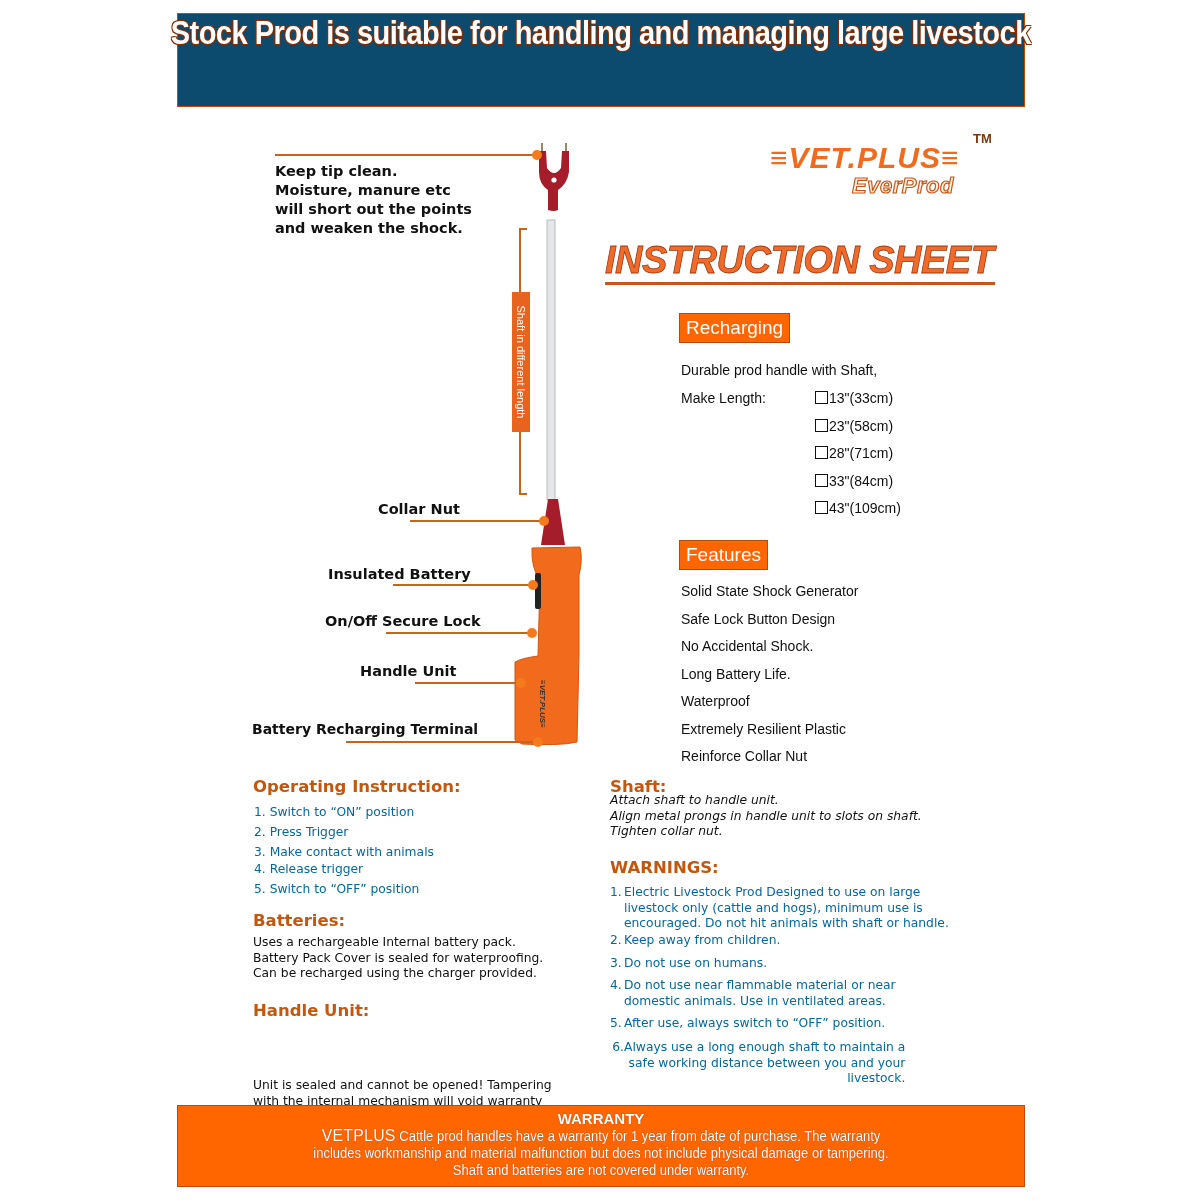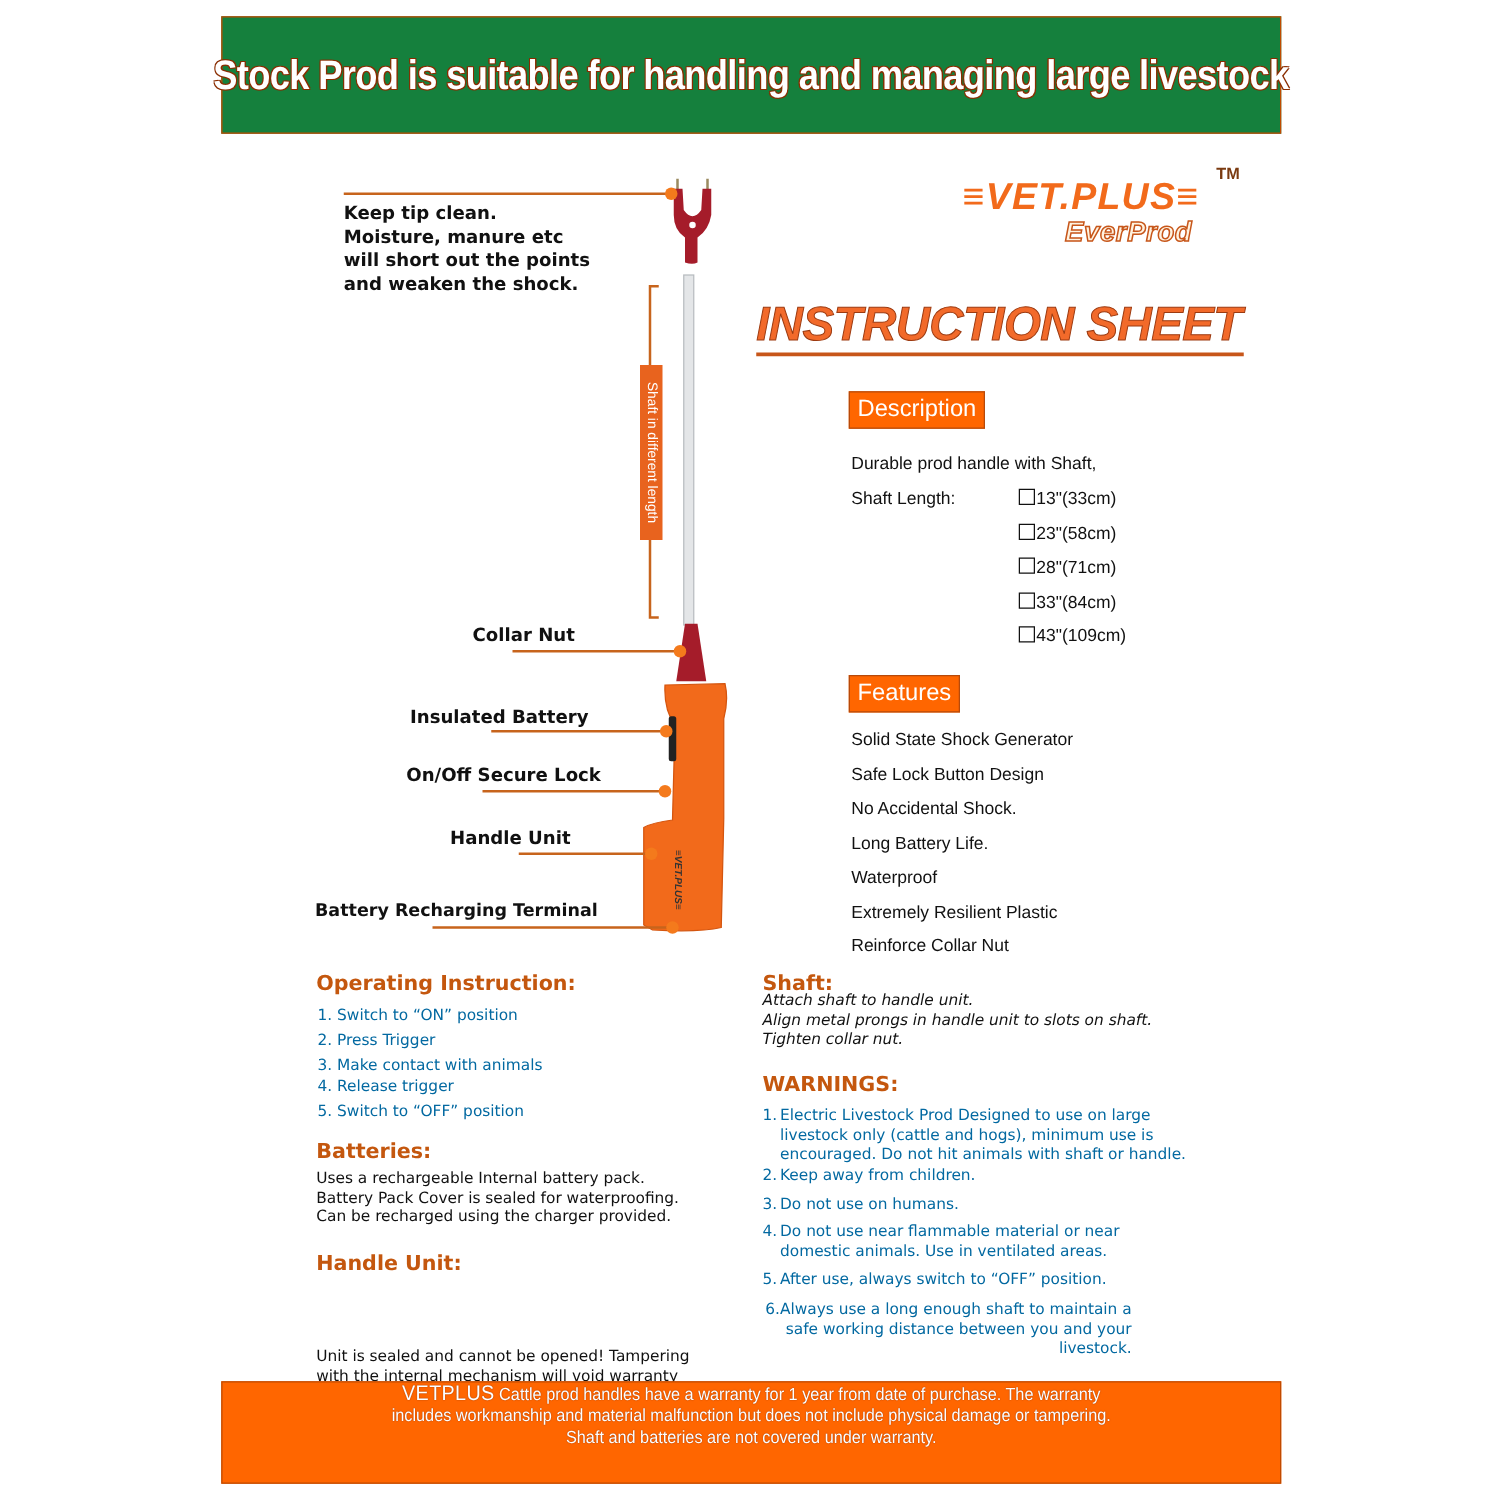--- a/index.html
+++ b/index.html
@@ -3,22 +3,22 @@
 <meta charset="utf-8">
 <style>
   html, body { margin:0; padding:0; }
   body {
     width:1200px; height:1200px; background:#ffffff; position:relative; overflow:hidden;
     font-family: "DejaVu Sans", sans-serif; color:#111;
   }
   .page { position:absolute; left:177px; top:0; width:850px; height:1200px; background:#fff; }
   .banner {
     position:absolute; left:177px; top:13px; width:848px; height:94px;
-    background:#15803d; border:1px solid #c04a00; box-sizing:border-box;
-    display:flex; align-items:center; justify-content:center;
+    background:#0c4a6e; border:1px solid #c04a00; box-sizing:border-box;
+    display:flex; justify-content:center;
   }
   .banner-title {
     color:#fff; font-family:"Liberation Sans", sans-serif; font-weight:bold; font-size:33px;
     letter-spacing:-0.6px; transform:scaleX(0.88); white-space:nowrap;
     text-shadow: 1px 1px 0 #8a2d00, -1px 1px 0 #8a2d00, 1px -1px 0 #8a2d00, -1px -1px 0 #8a2d00;
   }
   
   .logo { position:absolute; left:770px; top:133px; width:230px; height:70px; }
   .logo-vet {
     position:absolute; left:0; top:8px; font-family:"Liberation Sans", sans-serif;
@@ -83,24 +83,24 @@
 </div>
 
 <div class="logo">
   <div class="logo-vet">≡VET.PLUS≡</div>
   <div class="logo-tm">TM</div>
   <div class="logo-ever">EverProd</div>
 </div>
 
 <div class="instr-title">INSTRUCTION SHEET</div>
 
-<div class="tag" style="left:679px; top:313px;">Description</div>
+<div class="tag" style="left:679px; top:313px;">Recharging</div>
 <div class="desc-text" style="left:681px; top:362px; width:300px; height:170px;">
   <div class="desc-line" style="top:0;">Durable prod handle with Shaft,</div>
-  <div class="desc-line" style="top:28px;">Shaft Length:</div>
+  <div class="desc-line" style="top:28px;">Make Length:</div>
   <div class="desc-line" style="left:134px; top:28px;"><span class="box"></span><span>13"(33cm)</span></div>
   <div class="desc-line" style="left:134px; top:56px;"><span class="box"></span><span>23"(58cm)</span></div>
   <div class="desc-line" style="left:134px; top:83px;"><span class="box"></span><span>28"(71cm)</span></div>
   <div class="desc-line" style="left:134px; top:111px;"><span class="box"></span><span>33"(84cm)</span></div>
   <div class="desc-line" style="left:134px; top:138px;"><span class="box"></span><span>43"(109cm)</span></div>
 </div>
 
 <div class="tag" style="left:679px; top:540px;">Features</div>
 <div class="feat-list" style="left:681px; top:583px; width:300px; height:190px;">
   <div class="feat-item" style="top:0;">Solid State Shock Generator</div>
@@ -213,16 +213,17 @@
 <div class="ol-item" style="left:610px; top:1016px;">
   <span class="num">5.</span><span>After use, always switch to “OFF” position.</span>
 </div>
 <div class="ol-item" style="left:610px; top:1040px;text-align:right;">
   <span class="num">6.</span><span>Always use a long enough shaft to maintain a</span>
   <span class="indent">safe working distance between you and your</span>
   <span class="indent">livestock.</span>
 </div>
 
 <div class="warranty">
+  <div class="w-title">WARRANTY</div>
   <div class="w-line"><span class="w-brand">VETPLUS</span><span> Cattle prod handles have a warranty for 1 year from date of purchase.  The warranty</span></div>
   <div class="w-line">includes workmanship and material malfunction but does not include physical damage or tampering.</div>
   <div class="w-line">Shaft and batteries are not covered under warranty.</div>
 </div>
 
 </body></html>

